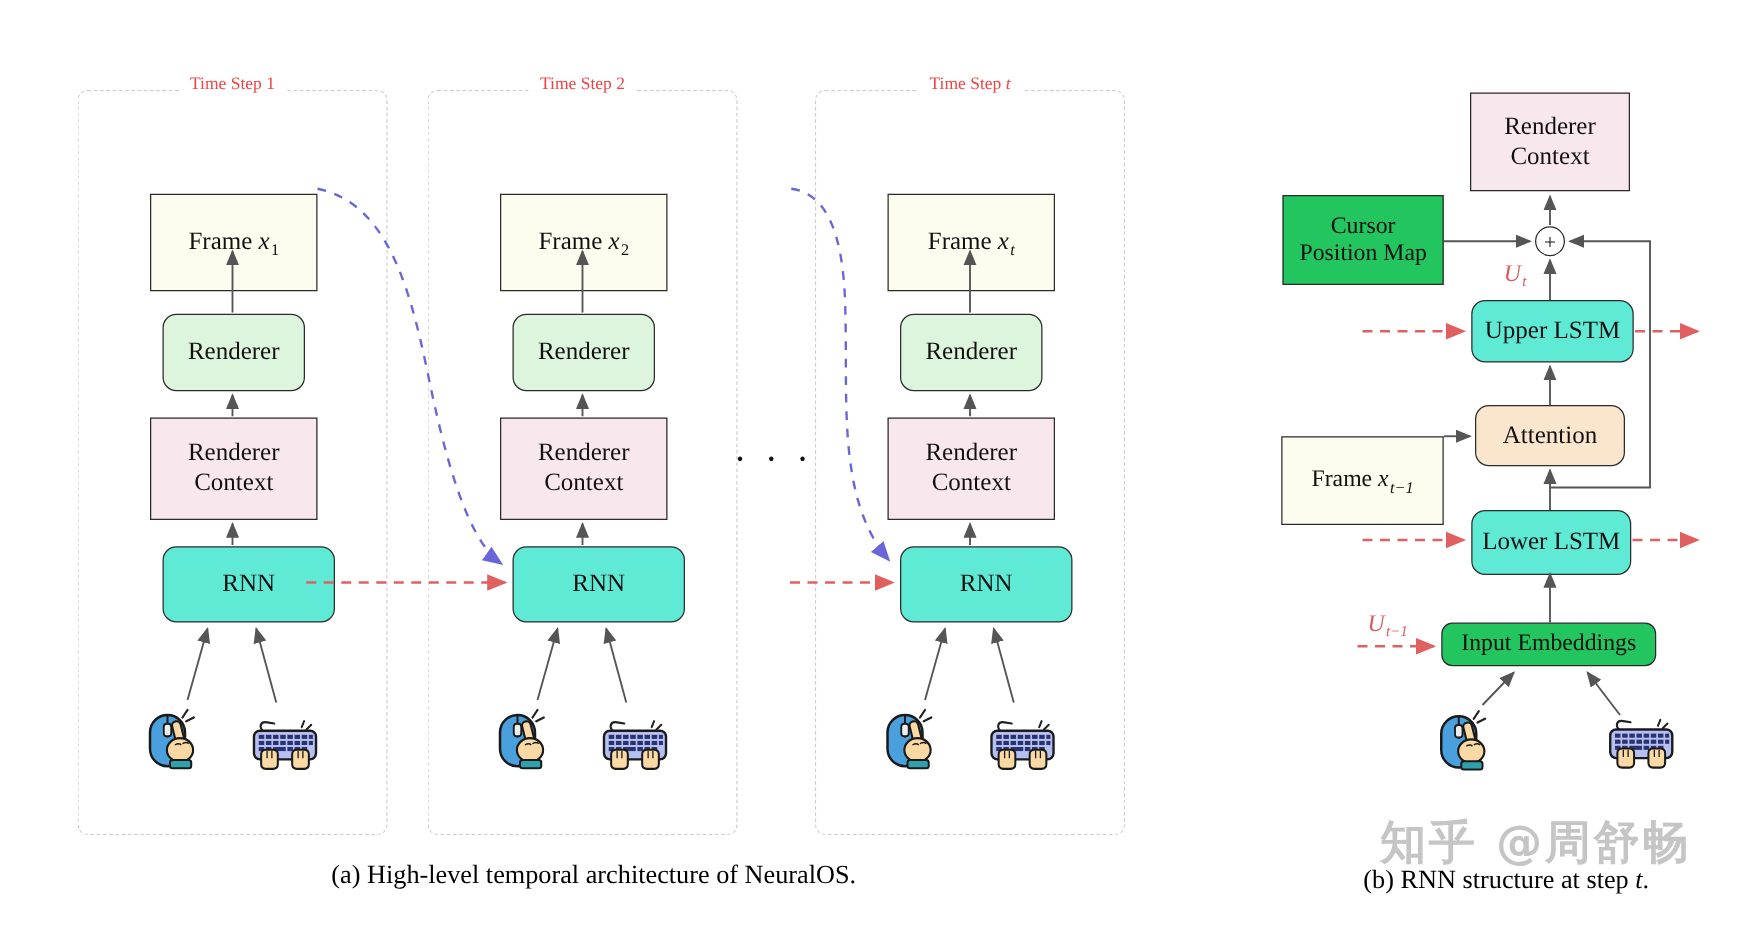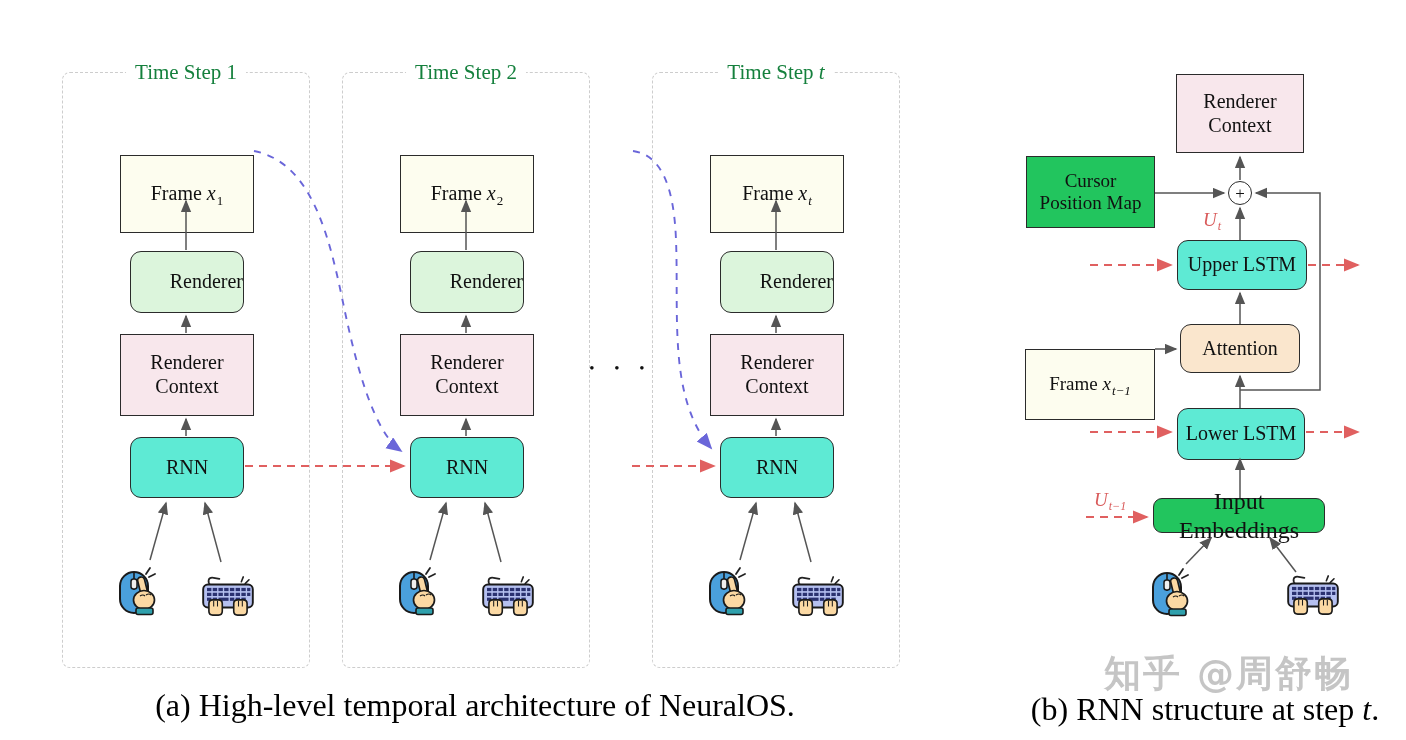--- a/index.html
+++ b/index.html
@@ -8,56 +8,56 @@
     font-family:"Liberation Serif","DejaVu Serif",serif;color:#111;overflow:hidden;
   }
   
   .box{
     position:absolute;box-sizing:border-box;border:1.4px solid #2b2b2b;
     display:flex;align-items:center;justify-content:center;text-align:center;
     font-size:20px;line-height:1.18;z-index:3;background:#fff;
   }
   .rounded{border-radius:11px;}
   .fill-frame{background:#fdfdef;margin-top:36px;}
-  .fill-green{background:#dcf5dc;justify-content:flex-end;}
+  .fill-green{background:#dcf5dc;}
   .fill-pink{background:#f8e7ec;}
   .fill-lav{background:#5eead4;}
   .fill-peach{background:#fae6cd;}
   .fill-gray{background:#22c55e;}
   .var{font-style:italic;}
   .sub{font-size:13px;position:relative;top:5px;margin-left:1px;}
   
   .step{
     position:absolute;top:72px;width:248px;height:596px;box-sizing:border-box;
     border:1.6px dashed #cdcdcd;border-radius:8px;z-index:1;
   }
   .step .title{
     position:absolute;top:-13px;left:50%;transform:translateX(-50%);
-    background:#fff;padding:0 9px;font-size:21px;white-space:nowrap;z-index:2;color:#15803d;
+    background:#fff;padding:0 9px;font-size:14px;white-space:nowrap;z-index:2;color:#ef4444;
   }
   .step.step-t .title .var-t{font-style:italic;}
   .step .title .var-t{font-style:normal;}
   .step .frame   {left:57px;top:46px;width:134px;height:78px;}
   .step .renderer{left:67px;top:178px;width:114px;height:62px;}
   .step .context {left:57px;top:261px;width:134px;height:82px;}
-  .step .rnn     {left:67px;top:364px;width:114px;height:61px;}
+  .step .rnn     {left:67px;top:364px;width:138px;height:61px;}
   .step.step-t .frame .sub{font-style:italic;}
   .icon-abs{position:absolute;z-index:3;}
   
   .redlbl{
     position:absolute;color:#d95b5b;font-size:19px;font-style:italic;z-index:4;
   }
   .redlbl .sub{font-size:12px;top:4px;}
   .plus-circle{
     position:absolute;left:1228px;top:181px;width:24px;height:24px;border-radius:50%;
     border:1.4px solid #2b2b2b;background:#fff;z-index:4;box-sizing:border-box;
     display:flex;align-items:center;justify-content:center;font-size:17px;line-height:1;
   }
   
-  .caption{position:absolute;font-size:32px;color:#000;text-align:center;z-index:5;}
+  .caption{position:absolute;font-size:21px;color:#000;text-align:center;z-index:5;}
   #caption-a{left:125px;top:687px;width:700px;}
   #caption-b{left:1015px;top:691px;width:380px;}
   #watermark{
     position:absolute;left:1104px;top:649px;font-size:37px;font-weight:bold;letter-spacing:2px;
     color:rgba(158,158,158,0.6);z-index:6;font-family:"DejaVu Sans",sans-serif;white-space:nowrap;
   }
   #dots{
     position:absolute;left:588px;top:360px;width:66px;text-align:center;
     font-size:15px;letter-spacing:8px;color:#111;z-index:2;
   }
@@ -205,21 +205,21 @@
     </div>
   <div class="box fill-peach rounded" style="left:1180px;top:324px;width:120px;height:49px">
       <span>Attention</span>
     </div>
   <div class="box fill-frame" style="left:1025px;top:313px;width:130px;height:71px;font-size:19px">
       <span><span>Frame</span>&nbsp;<span class="var">x</span><span class="sub var">t−1</span></span>
     </div>
   <div class="box fill-lav rounded" style="left:1177px;top:408px;width:128px;height:52px">
       <span>Lower LSTM</span>
     </div>
-  <div class="box fill-gray rounded" style="left:1153px;top:498px;width:172px;height:35px;font-size:24px;border-radius:9px">
+  <div class="box fill-gray rounded" style="left:1153px;top:498px;width:172px;height:35px;font-size:19px;border-radius:9px">
       <span>Input Embeddings</span>
     </div>
   <div class="redlbl" style="left:1094px;top:489px"><span>U</span><span class="sub">t−1</span></div>
   <svg class="icon-abs" style="left:1150px;top:566px" width="44" height="56">
       <use href="#sym-mouse"></use>
     </svg>
   <svg class="icon-abs" style="left:1286px;top:574px" width="54" height="42">
       <use href="#sym-keyboard"></use>
     </svg>
 

